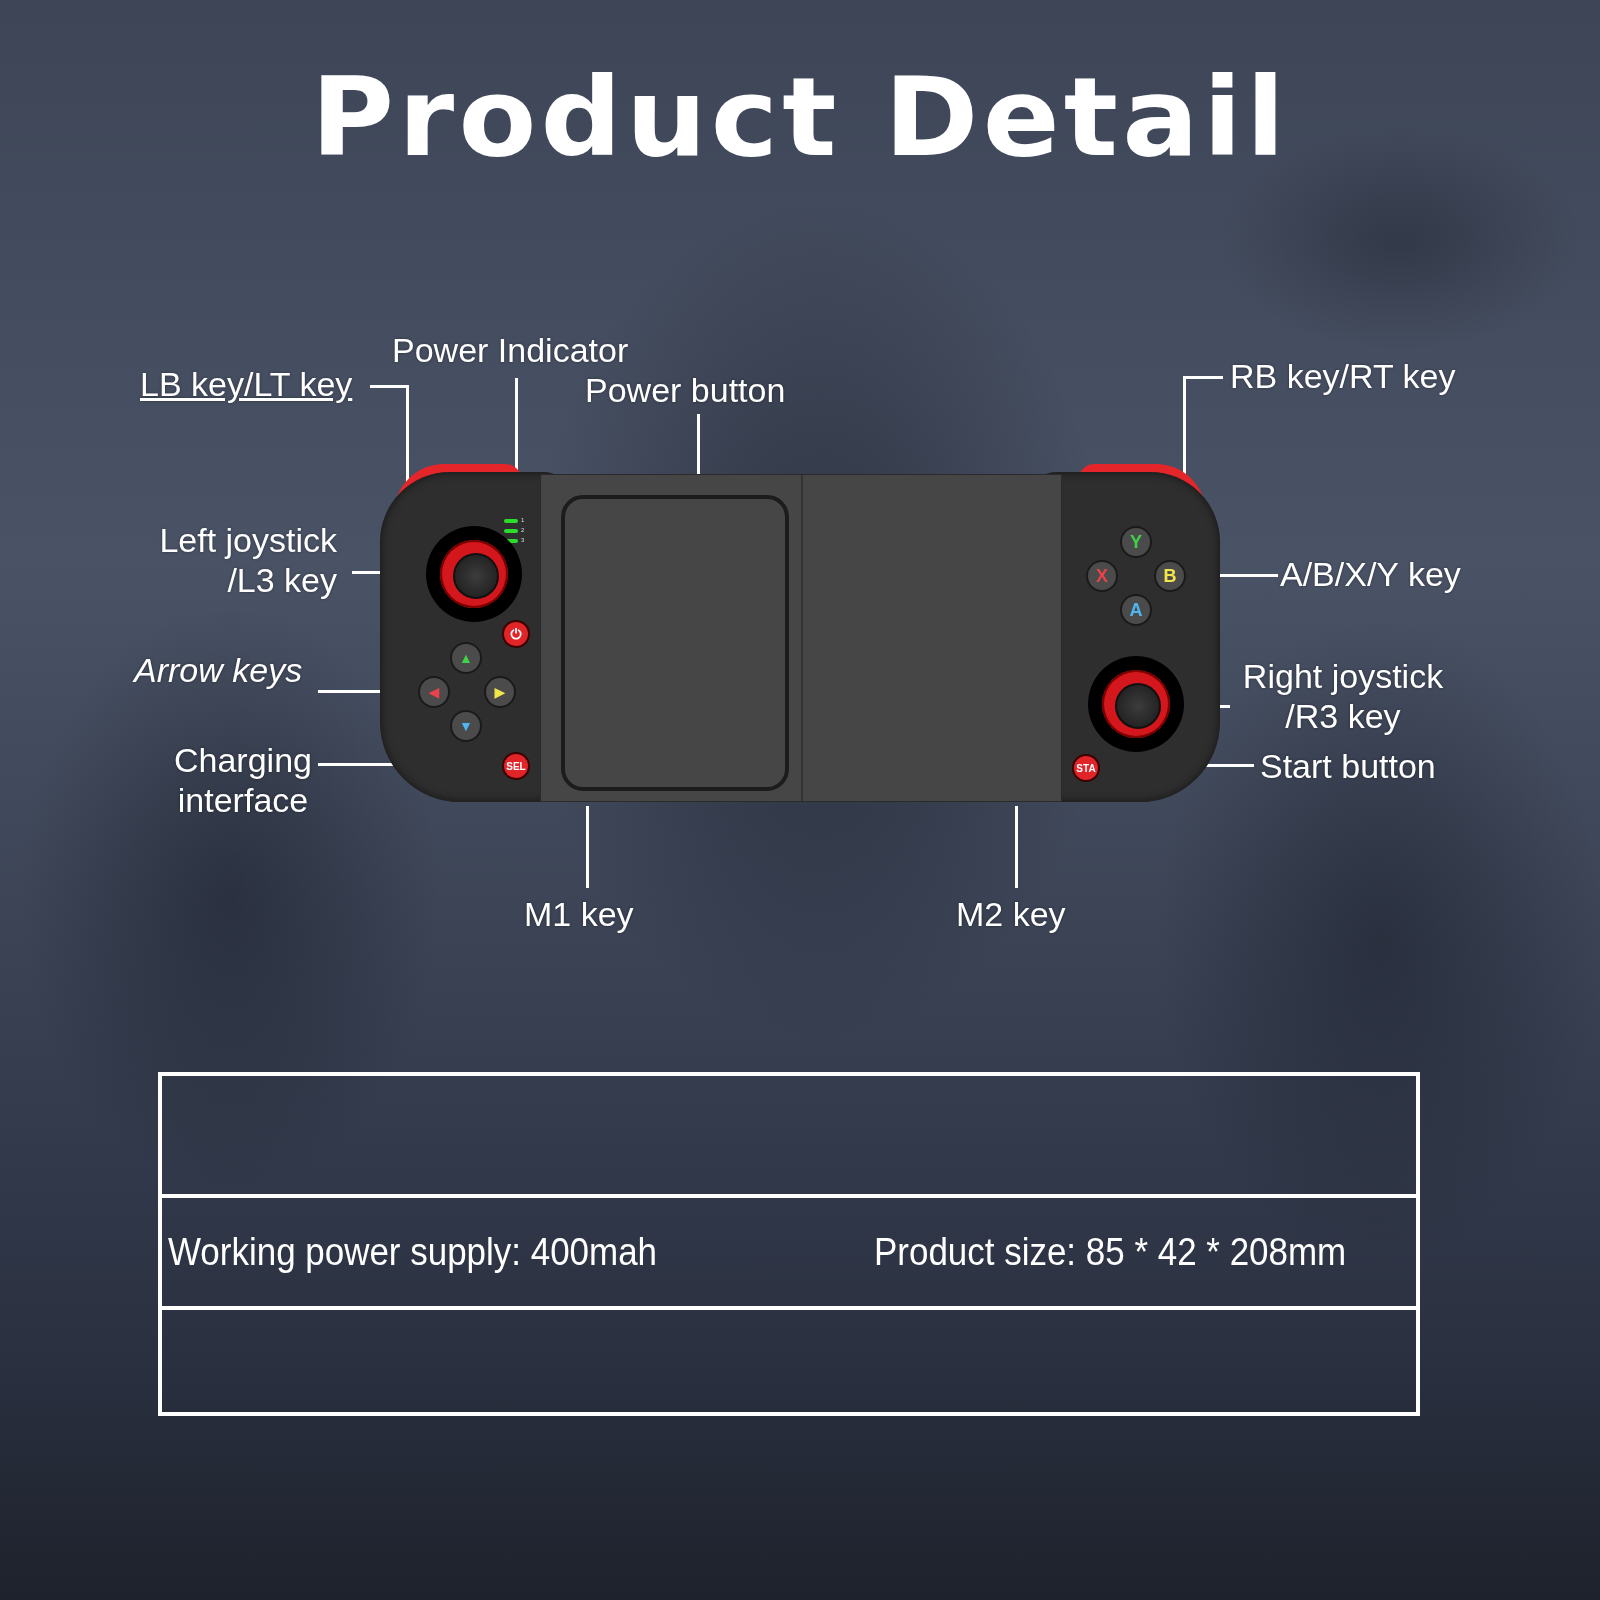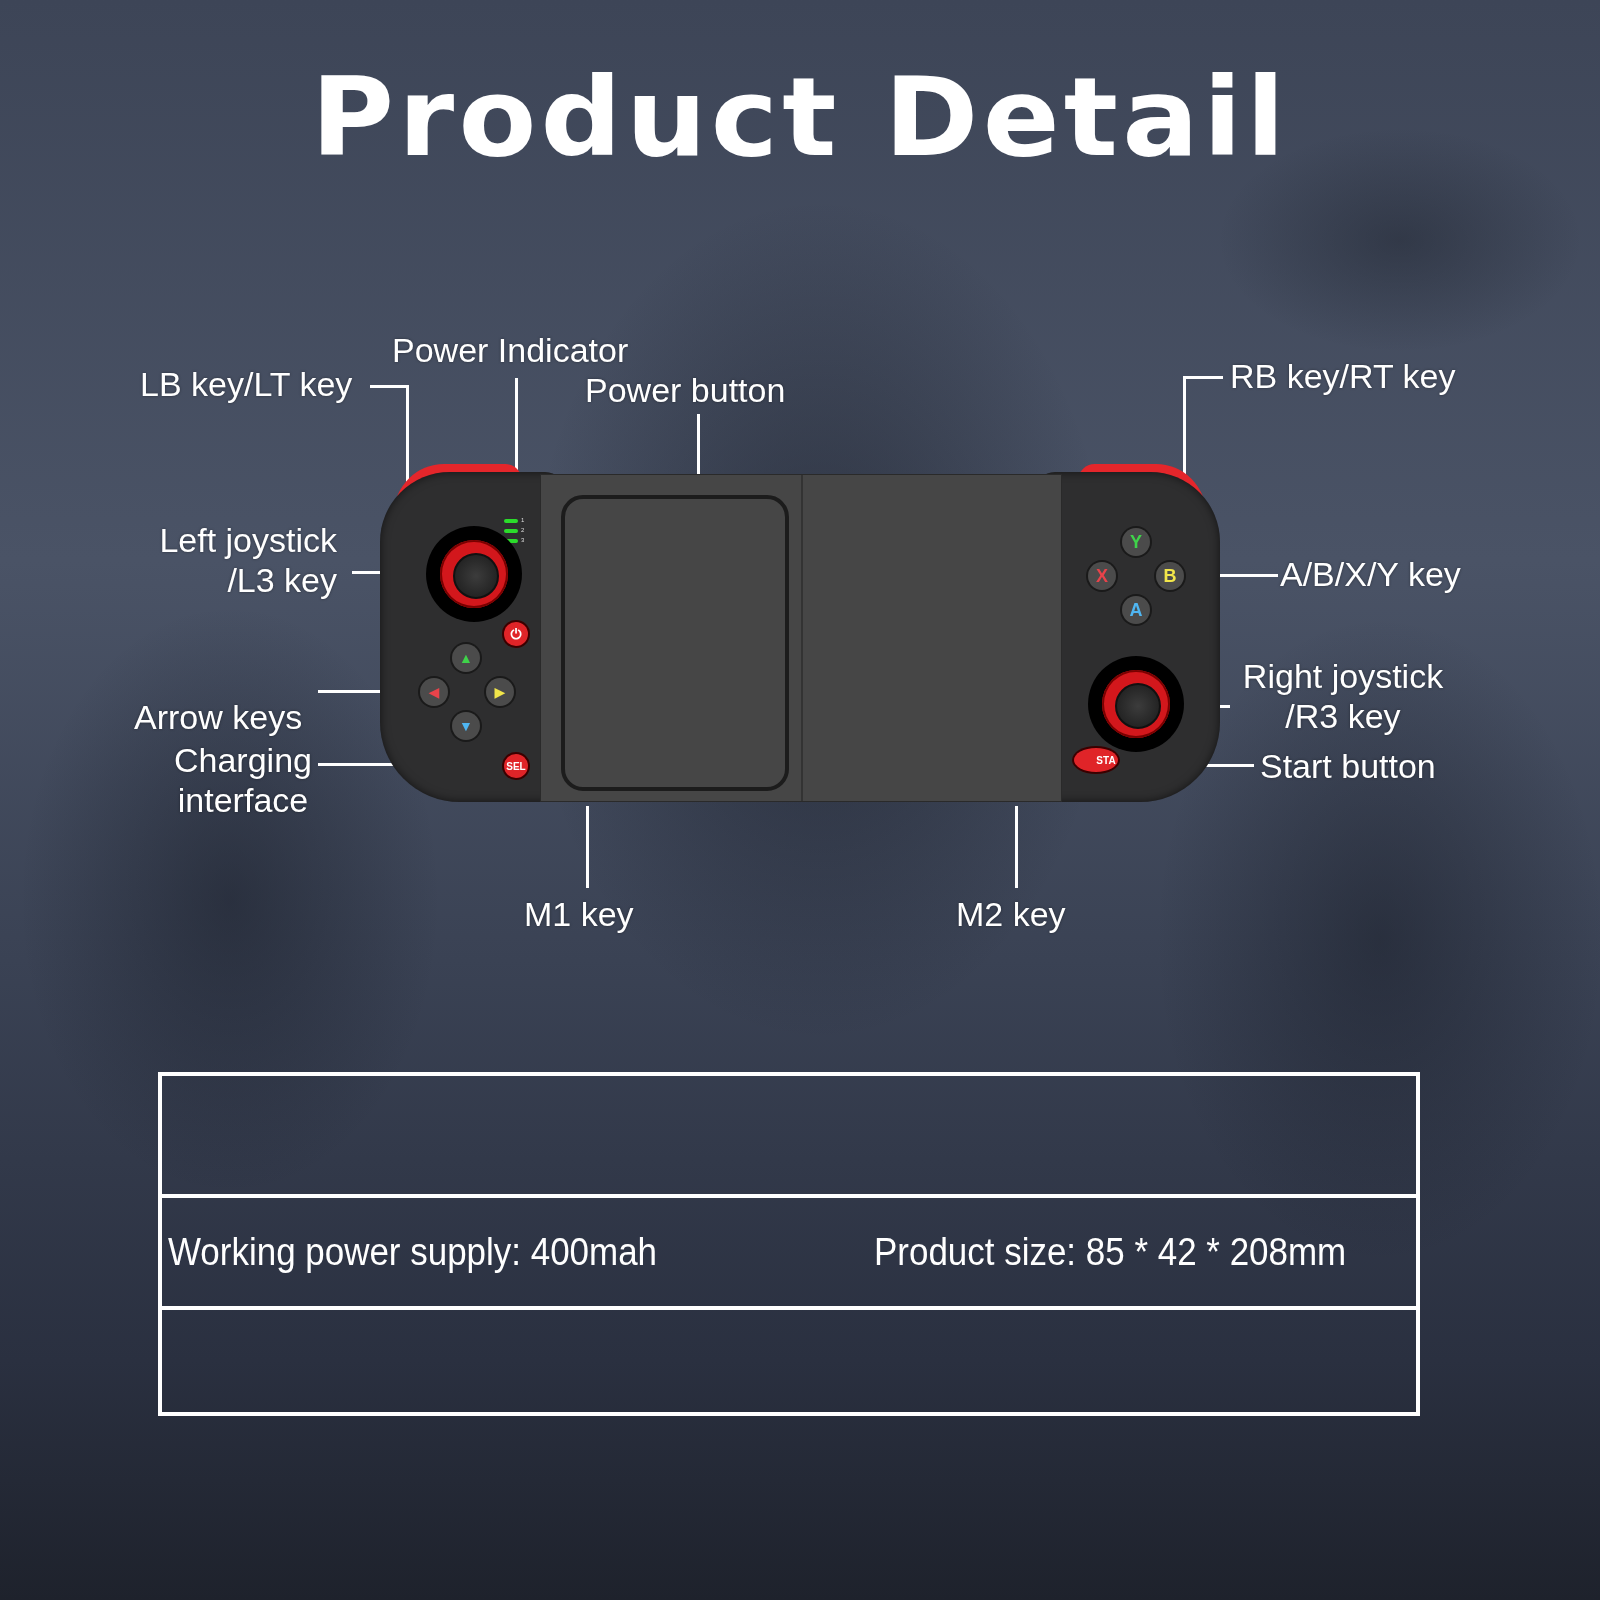--- a/index.html
+++ b/index.html
@@ -54,21 +54,21 @@
   .row{position:absolute;left:0;width:100%;}
   .row-sep{position:absolute;left:0;width:100%;height:4px;background:#fff;}
   .cell{position:absolute;color:#fff;font-size:38px;line-height:44px;white-space:nowrap;
     transform:scaleX(0.92);transform-origin:left center;}
 </style>
 </head>
 <body>
 
 <div class="title">Product Detail</div>
 
-<div class="label" style="left:140px;top:364px;">LB key/LT key</div>
+<div class="label" style="left:140px;top:364px;text-decoration:underline;">LB key/LT key</div>
 <div class="line" style="left:370px;top:385px;width:38px;height:3px;"></div>
 <div class="line" style="left:406px;top:385px;width:3px;height:100px;"></div>
 
 <div class="label" style="left:392px;top:330px;">Power Indicator</div>
 <div class="line" style="left:515px;top:378px;width:3px;height:142px;"></div>
 
 <div class="label" style="left:585px;top:370px;">Power button</div>
 <div class="line" style="left:697px;top:414px;width:3px;height:220px;"></div>
 <div class="line" style="left:520px;top:631px;width:180px;height:3px;"></div>
 
@@ -78,21 +78,21 @@
 
 <div class="label c" style="left:132px;top:520px;width:205px;text-align:right;">
   <div>Left joystick</div>
   <div>/L3 key</div>
 </div>
 <div class="line" style="left:352px;top:571px;width:90px;height:3px;"></div>
 
 <div class="label" style="left:1280px;top:554px;">A/B/X/Y key</div>
 <div class="line" style="left:1178px;top:574px;width:100px;height:3px;"></div>
 
-<div class="label" style="left:134px;top:697px;">Arrow keys</div>
+<div class="label" style="left:134px;top:650px;font-style:italic;">Arrow keys</div>
 <div class="line" style="left:318px;top:690px;width:112px;height:3px;"></div>
 
 <div class="label c" style="left:1228px;top:656px;width:230px;">
   <div>Right joystick</div>
   <div>/R3 key</div>
 </div>
 <div class="line" style="left:1152px;top:705px;width:78px;height:3px;"></div>
 
 <div class="label c" style="left:158px;top:740px;width:170px;">
   <div>Charging</div>
@@ -152,21 +152,21 @@
   <div class="btn" style="left:742px;top:56px;color:#3fd34a;">Y</div>
   <div class="btn" style="left:708px;top:90px;color:#e8434a;">X</div>
   <div class="btn" style="left:776px;top:90px;color:#f2e64a;">B</div>
   <div class="btn" style="left:742px;top:124px;color:#4fb6f2;">A</div>
 
   <div class="stick" style="left:708px;top:184px;">
     <div class="ring"></div>
     <div class="cap"></div>
   </div>
 
-  <div class="redbtn" style="left:694px;top:276px;padding-left:20px;">STA</div>
+  <div class="redbtn" style="left:694px;top:284px;">STA</div>
 </div>
 
 <div class="spec">
   <div class="row-sep" style="top:118px;"></div>
   <div class="row" style="top:122px;height:92px;">
     <div class="cell" style="left:6px;top:32px;">Working power supply: 400mah</div>
     <div class="cell" style="left:712px;top:32px;">Product size: 85 * 42 * 208mm</div>
   </div>
   <div class="row-sep" style="top:230px;"></div>
 </div>

